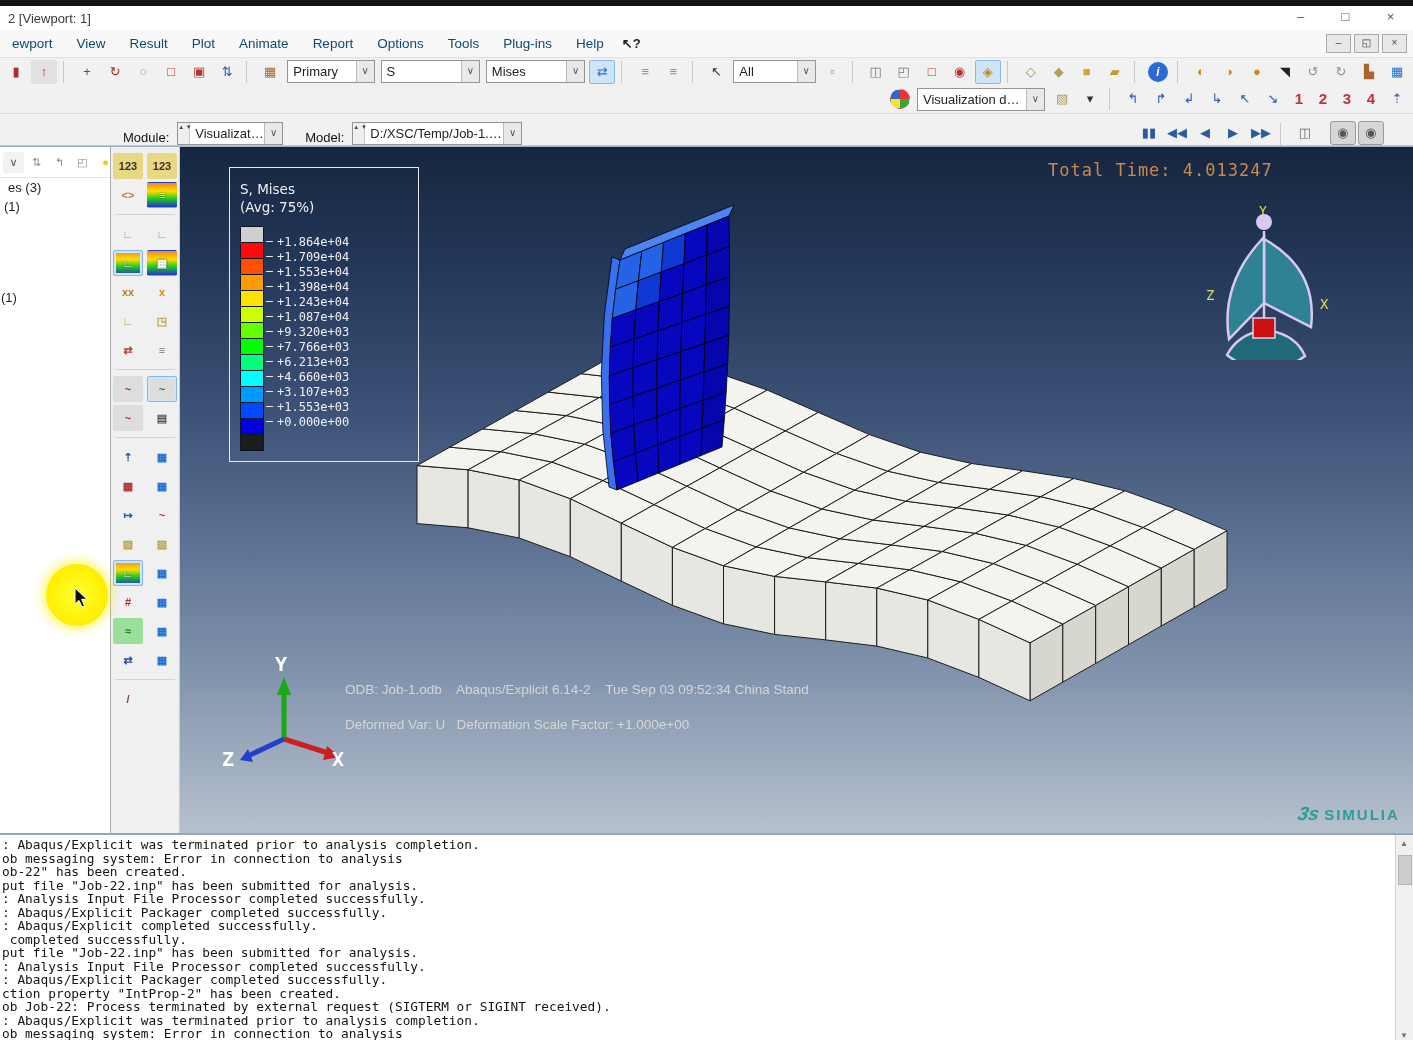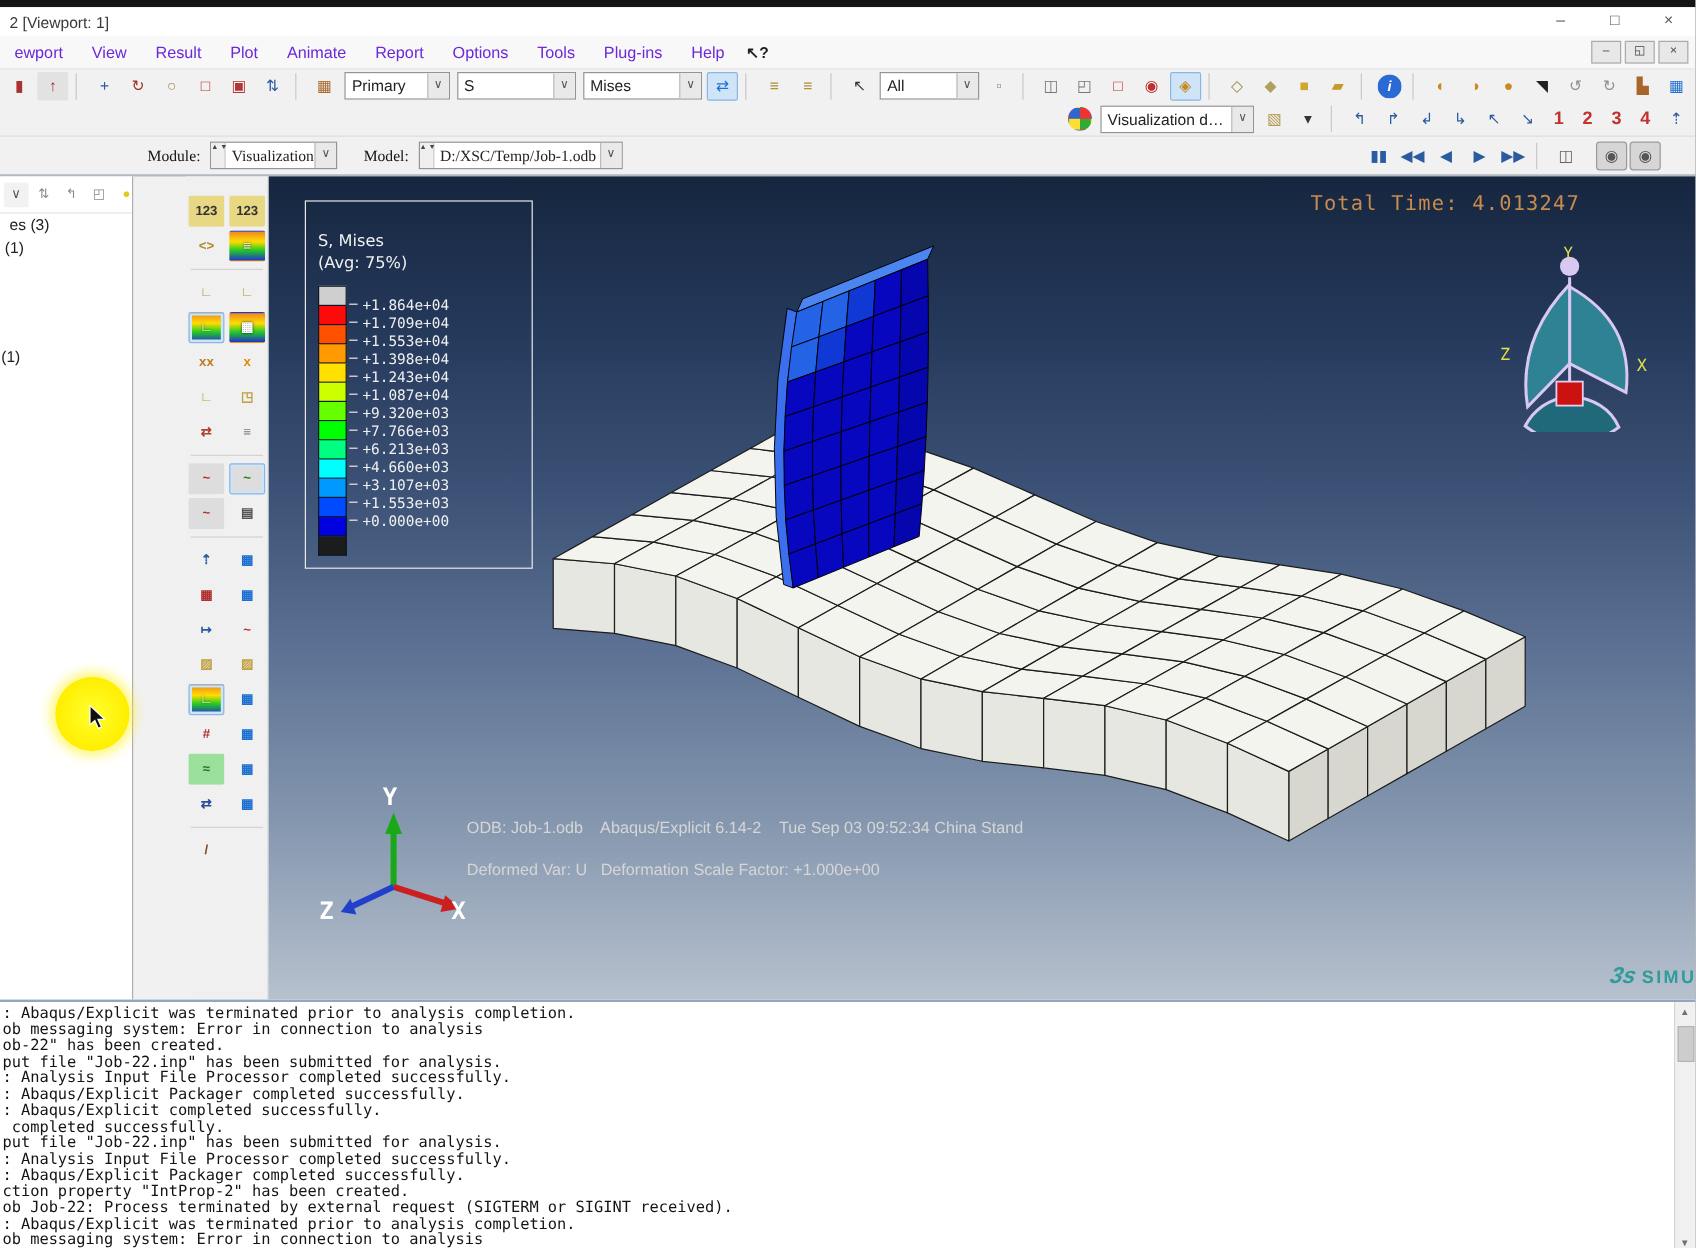--- a/index.html
+++ b/index.html
@@ -6,29 +6,29 @@
   #app{position:relative;width:1413px;height:1040px;background:#f1f1f1;overflow:hidden;
        font-family:"Liberation Sans",sans-serif;font-size:13px;color:#222;}
   .topstrip{height:6px;background:#151515;}
   
   .titlebar{height:24px;background:#ffffff;display:flex;align-items:center;}
   .title{padding-left:8px;color:#3a3a3a;font-size:13px;}
   .wbtns{margin-left:auto;display:flex;}
   .wbtn{width:45px;height:24px;line-height:22px;text-align:center;color:#555;font-size:13px;cursor:default;}
   
   .menubar{height:27px;background:#f8f8f8;border-bottom:1px solid #e0e0e0;display:flex;align-items:center;}
-  .mitem{padding:3px 12px;color:#6d28d9;font-size:13.5px;}
+  .mitem{padding:3px 12px;color:#0c4a6e;font-size:13.5px;}
   .helpcur{padding:0 6px;font-weight:bold;color:#222;}
   .mdi{margin-left:auto;display:flex;gap:3px;padding-right:6px;}
   .mdibtn{width:23px;height:17px;line-height:15px;text-align:center;background:#e8e8e8;border:1px solid #aaa;
           color:#444;font-size:10px;}
   
   .tbar{height:27px;background:#f1f1f1;display:flex;align-items:center;padding:0 2px;}
   .tbar2{height:28px;border-bottom:1px solid #dadada;}
-  .ctxbar{height:31px;background:#f1f1f1;border-bottom:1px solid #c6c6c6;display:flex;align-items:center;font-family:Liberation Serif, serif;}
+  .ctxbar{height:31px;background:#f1f1f1;border-bottom:1px solid #c6c6c6;display:flex;align-items:flex-end;}
   .tbi{min-width:24px;height:22px;line-height:22px;text-align:center;font-size:13px;margin:0 1px;
        border:1px solid transparent;border-radius:2px;white-space:nowrap;}
   .tbi.hl{background:#cfe4f7;border-color:#86b7e6;}
   .tbi.round{background:#2a6ad4;border-radius:50%;min-width:18px;width:18px;height:18px;line-height:18px;
        font-style:italic;font-weight:bold;font-size:12px;margin:0 4px;}
   .tbi.cam{background:#d6d6d6;border:1px solid #9a9a9a;border-radius:3px;}
   .tbi.pal{background:conic-gradient(#e33 0 25%,#3a3 25% 50%,#fd3 50% 75%,#36c 75% 100%);
        border-radius:50%;width:18px;min-width:18px;height:18px;margin:0 4px;}
   .vsep{width:6px;height:22px;border-left:1px solid #c9c9c9;margin:0 4px 0 5px;}
   .flexfill{flex:1;}
@@ -43,32 +43,32 @@
   .numbtn{min-width:20px;height:22px;line-height:22px;text-align:center;color:#c23232;font-weight:bold;
       font-size:15px;margin:0 2px;}
   
   .main{display:flex;height:686px;border-top:1px solid #9fb0c0;}
   .treepanel{position:relative;width:110px;background:#fff;border-right:1px solid #adadad;flex:none;}
   .treehdr{display:flex;align-items:center;height:30px;border-bottom:1px solid #e4e4e4;padding-left:2px;}
   .treehdr .tbi{min-width:19px;height:19px;line-height:19px;font-size:11px;}
   .treeitem{font-size:13px;color:#222;padding:2px 0 2px 6px;white-space:nowrap;}
   .toolbox{width:68px;background:#f0f0f0;border-right:1px solid #c5ccd4;flex:none;
       display:grid;grid-template-columns:30px 30px;align-content:start;justify-content:center;
-      gap:3px 4px;padding-top:16px;margin-left:44px;}
+      gap:3px 4px;padding-top:6px;}
   .bxi{width:28px;height:24px;line-height:24px;text-align:center;font-size:11px;font-weight:bold;
       border:1px solid transparent;border-radius:2px;background:#f0f0f0;}
   .bxi.rb{background:linear-gradient(180deg,#e82 0%,#fd0 35%,#2c2 65%,#23c 100%);color:#fff;text-shadow:0 0 2px #000;}
   .bxi.hl{border-color:#86b7e6;box-shadow:0 0 0 2px #cfe4f7 inset;}
   .bxhr{grid-column:1 / span 2;height:1px;background:#d2d2d2;margin:3px 2px;}
   
   .vp{position:relative;flex:1;overflow:hidden;
       background:linear-gradient(180deg,#16263f 0%,#24385a 18%,#3b5175 38%,#5d7294 58%,#8496ae 78%,#b7c1ce 100%);}
   #scene{position:absolute;left:0;top:0;z-index:1;}
-  .legend{position:absolute;left:30px;top:20px;width:172px;z-index:2;border:1px solid #e8e8e8;
-      padding:24px 6px 10px 10px;color:#f0f0f0;}
+  .legend{position:absolute;left:49px;top:20px;width:172px;z-index:2;border:1px solid #e8e8e8;
+      padding:12px 6px 10px 10px;color:#f0f0f0;}
   .lg-title{font-size:13.5px;line-height:18px;font-family:"DejaVu Sans",sans-serif;}
   .lg-body{display:flex;margin-top:10px;}
   .lg-sw{display:flex;flex-direction:column;}
   .lg-sw span{width:22px;height:15px;display:block;border:1px solid #0c1626;border-top:none;}
   .lg-sw span:first-child{border-top:1px solid #0c1626;}
   .lg-vals{display:flex;flex-direction:column;position:relative;top:8px;}
   .lg-row{height:15px;display:flex;align-items:center;font-family:"DejaVu Sans Mono",monospace;
       font-size:12px;white-space:nowrap;}
   .lg-tick{width:7px;border-top:1px solid #e8e8e8;margin:0 4px 0 2px;}
   .stateblk{position:absolute;left:868px;top:10px;z-index:2;font-family:"DejaVu Sans Mono",monospace;

